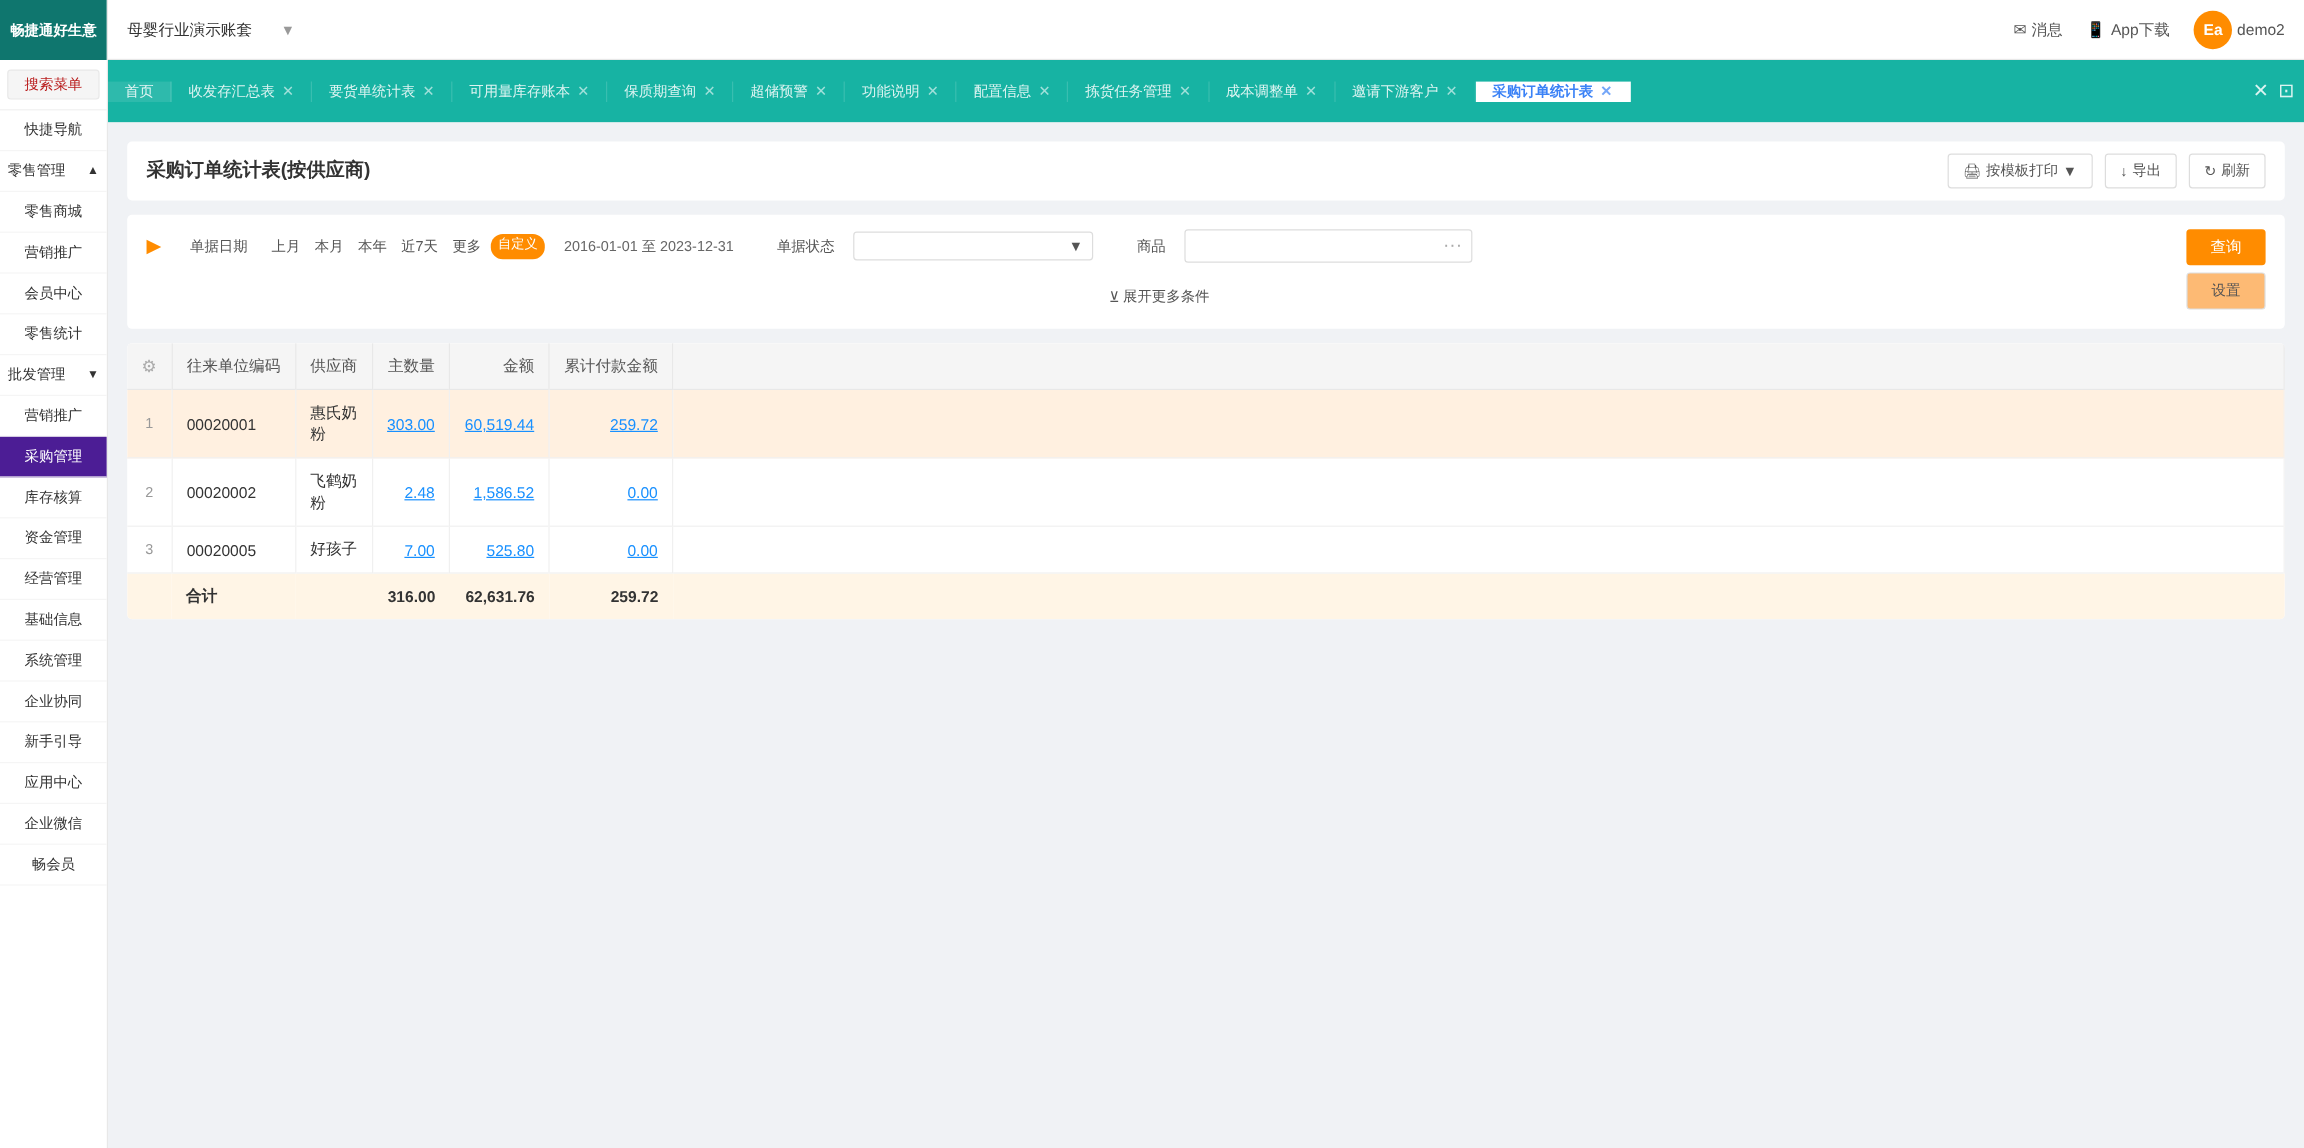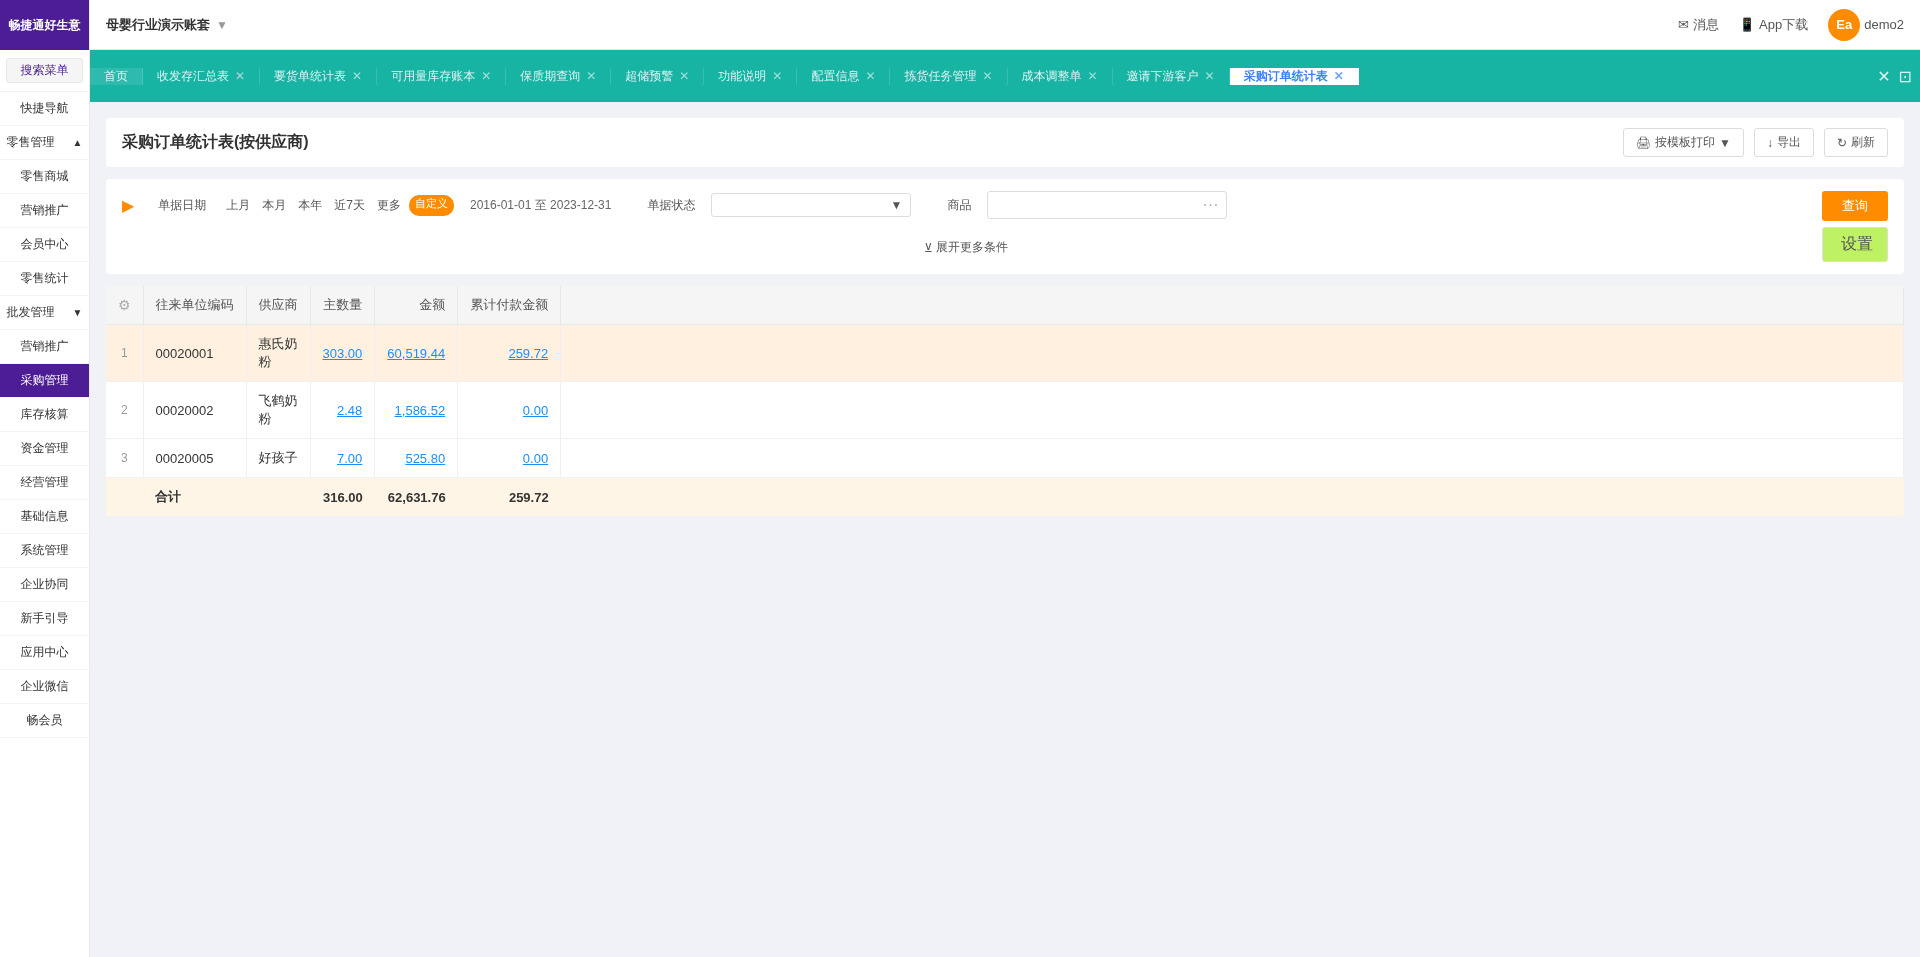--- a/index.html
+++ b/index.html
@@ -10,21 +10,21 @@
       width: 90px;
       background: #fff;
       display: flex;
       flex-direction: column;
       border-right: 1px solid #e8e8e8;
       flex-shrink: 0;
       height: 957px;
       overflow: hidden;
     }
     .sidebar-logo {
-      background: #4c1d95;
+      background: #0f766e;
       height: 50px;
       display: flex;
       align-items: center;
       justify-content: center;
       flex-shrink: 0;
     }
     .sidebar-logo-text {
       color: #fff;
       font-size: 12px;
       font-weight: bold;
@@ -35,21 +35,21 @@
       padding: 8px 6px;
       border-bottom: 1px solid #f0f0f0;
       flex-shrink: 0;
     }
     .sidebar-search-box {
       background: #f5f5f5;
       border: 1px solid #e8e8e8;
       border-radius: 3px;
       padding: 3px 6px;
       font-size: 12px;
-      color: #4c1d95;
+      color: #b91c1c;
       width: 100%;
       text-align: center;
     }
     .sidebar-nav-item {
       padding: 8px 4px;
       text-align: center;
       font-size: 12px;
       color: #333;
       cursor: pointer;
       border-bottom: 1px solid #f5f5f5;
@@ -76,25 +76,24 @@
       display: flex;
       align-items: center;
       justify-content: space-between;
       padding: 0 16px;
       border-bottom: 1px solid #e8e8e8;
       flex-shrink: 0;
     }
     .header-store {
       display: flex;
       align-items: center;
-      gap: 6px;
+      gap: 24px;
       font-size: 13px;
       color: #333;
       cursor: pointer;
-      font-weight: bold;
     }
     .header-store .arrow { color: #999; font-size: 12px; }
     .header-right {
       display: flex;
       align-items: center;
       gap: 20px;
       font-size: 13px;
       color: #555;
     }
     .header-right-item { display: flex; align-items: center; gap: 4px; cursor: pointer; }
@@ -248,28 +247,27 @@
     .btn-query {
       background: #ff8c00;
       color: #fff;
       border: none;
       border-radius: 3px;
       padding: 6px 20px;
       font-size: 13px;
       cursor: pointer;
     }
     .btn-settings {
-      background: #bef264;
+      background: #fdba74;
       color: #555;
       border: 1px solid #ddd;
       border-radius: 3px;
       padding: 6px 14px;
-      font-size: 16px;
-      cursor: pointer;
-      text-align: right;
+      font-size: 12px;
+      cursor: pointer;
     }
     .filter-collapse-arrow {
       color: #ff8c00;
       font-size: 16px;
       cursor: pointer;
       margin-right: 8px;
     }
 
     
     .table-container {

